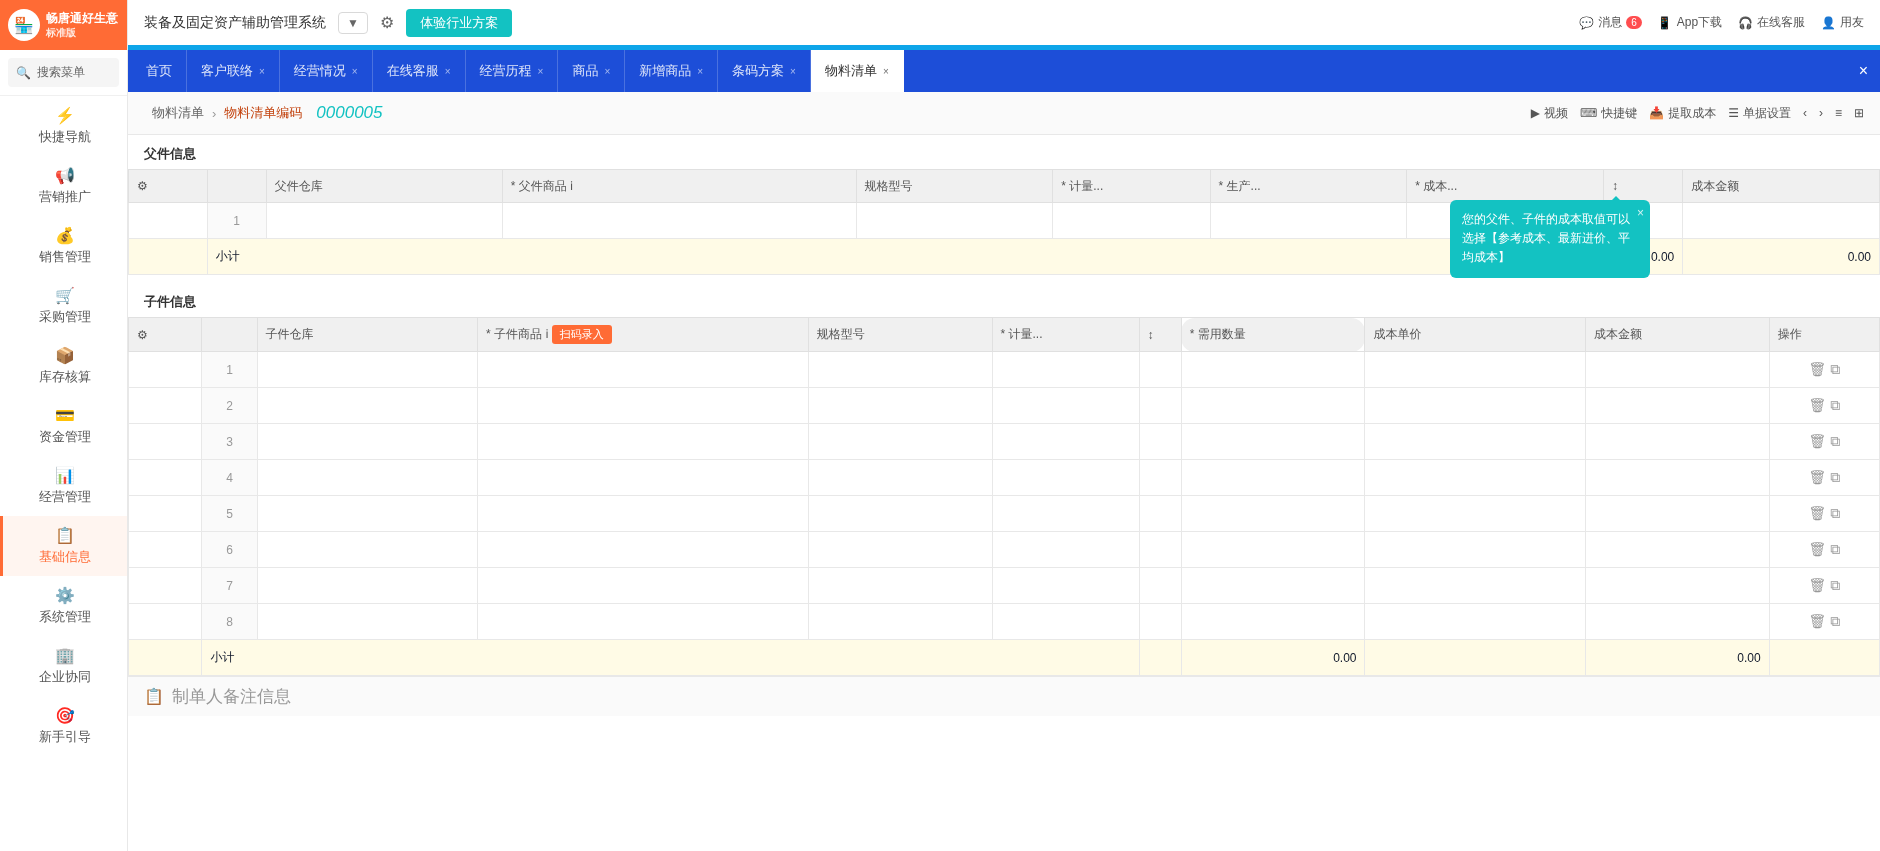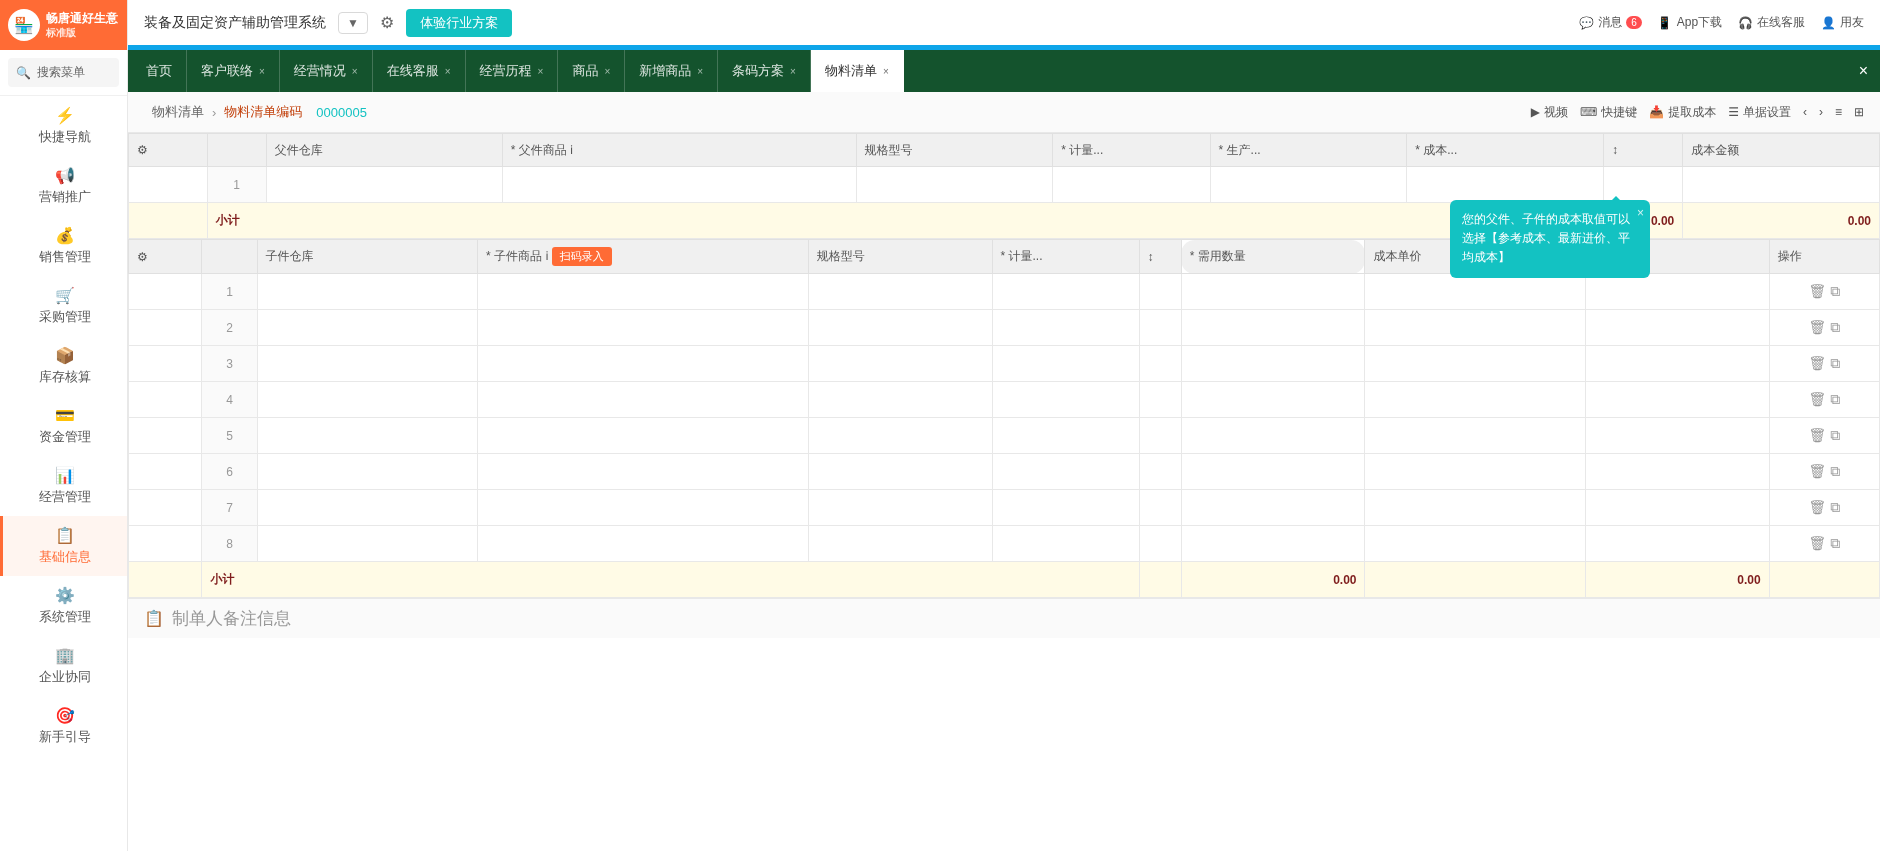--- a/index.html
+++ b/index.html
@@ -86,21 +86,21 @@
     .trial-btn {
       background: #13c2c2; color: white; border: none; border-radius: 4px;
       padding: 5px 14px; cursor: pointer; font-size: 13px;
     }
     .topbar-right { display: flex; align-items: center; gap: 16px; }
     .topbar-action { display: flex; align-items: center; gap: 4px; cursor: pointer; color: #555; font-size: 12px; }
     .badge { background: #ff4d4f; color: white; border-radius: 10px; padding: 1px 5px; font-size: 10px; }
 
     
     .nav-tabs {
-      background: #14532d;
+      background: #1d4ed8;
       display: flex; align-items: center;
       height: 42px;
       padding: 0 4px;
       flex-shrink: 0;
       overflow: hidden;
     }
     .nav-tab {
       display: flex; align-items: center; gap: 4px;
       padding: 0 14px;
       height: 42px;
@@ -127,21 +127,21 @@
       display: flex; align-items: center; gap: 0;
       padding: 8px 16px;
       border-bottom: 1px solid #e8e8e8;
       background: #fafafa;
     }
     .breadcrumb-item {
       font-size: 13px; color: #666; padding: 3px 8px; cursor: pointer;
     }
     .breadcrumb-item.active { color: #c2410c; }
     .breadcrumb-sep { color: #999; }
-    .breadcrumb-code { font-size: 13px; color: #333; padding: 3px 0; }
+    .breadcrumb-code { font-size: 17px; color: #333; padding: 3px 0; font-style: italic; }
     .toolbar-right {
       margin-left: auto;
       display: flex; align-items: center; gap: 12px;
     }
     .toolbar-btn {
       display: flex; align-items: center; gap: 4px;
       font-size: 12px; color: #555; cursor: pointer; background: none; border: none;
     }
 
     
@@ -165,22 +165,22 @@
       color: #555;
       white-space: nowrap;
     }
     .data-table td {
       border: 1px solid #e8e8e8;
       padding: 6px 8px;
       height: 36px;
     }
     .data-table tr.subtotal td {
       background: #fffbe6;
-      font-weight: bold;
-      color: #7f1d1d;
+      font-weight: normal;
+      color: #0f172a;
     }
     .row-num {
       width: 30px;
       text-align: center;
       color: #999;
       background: #fafafa;
     }
     .settings-col { width: 40px; text-align: center; }
     .action-icons { display: flex; gap: 4px; justify-content: center; }
     .action-icon { cursor: pointer; color: #999; font-size: 14px; }
@@ -406,20 +406,21 @@
         <button class="toolbar-btn">≡</button>
         <button class="toolbar-btn">⊞</button>
       </div>
     </div>
 
     <div class="tooltip-box">
       <span class="tooltip-close">×</span>
       <span>您的父件、子件的成本取值可以选择【参考成本、最新进价、平均成本】</span>
     </div>
 
+    <div class="section-header">父件信息</div>
     <table class="data-table">
       <thead>
         <tr>
           <th class="settings-col">⚙</th>
           <th class="row-num"></th>
           <th class="col-warehouse">父件仓库</th>
           <th class="col-product">* 父件商品 ℹ</th>
           <th class="col-spec">规格型号</th>
           <th class="col-unit">* 计量...</th>
           <th class="col-produce">* 生产...</th>
@@ -443,20 +444,21 @@
         </tr>
         <tr class="subtotal">
           <td class="settings-col"></td>
           <td class="subtotal-label" colspan="7">小计</td>
           <td class="text-right">0.00</td>
           <td class="text-right">0.00</td>
         </tr>
       </tbody>
     </table>
 
+    <div class="section-header" style="margin-top:8px;">子件信息</div>
     <table class="data-table">
       <thead>
         <tr>
           <th class="settings-col">⚙</th>
           <th class="row-num"></th>
           <th class="col-warehouse">子件仓库</th>
           <th class="col-product">* 子件商品 ℹ <button class="scan-btn">扫码录入</button></th>
           <th class="col-spec">规格型号</th>
           <th class="col-unit">* 计量...</th>
           <th style="width:20px;">↕</th>

